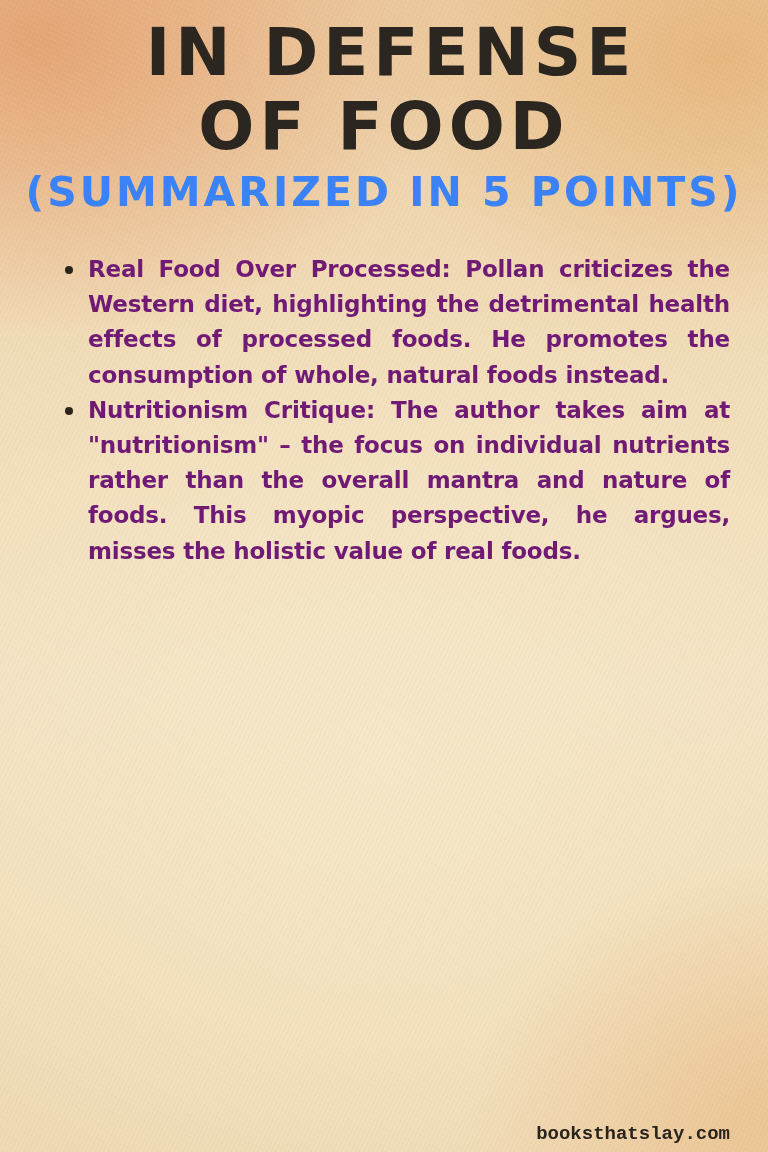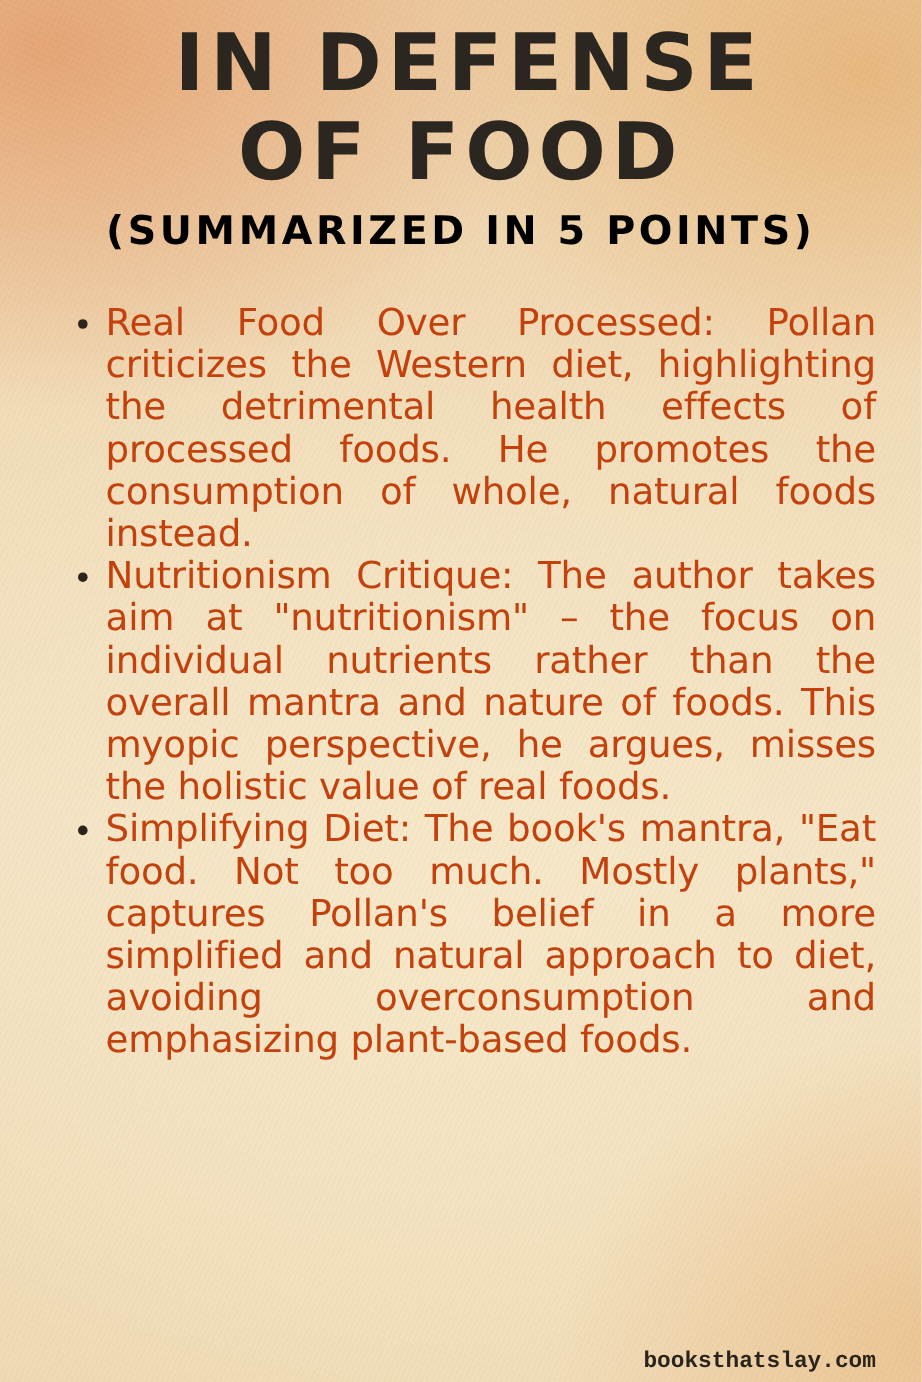--- a/index.html
+++ b/index.html
@@ -42,44 +42,44 @@
       line-height: 74px;
       letter-spacing: 5px;
       color: #2b2620;
       margin: 0;
       transform: scaleY(1.0);
     }
     .title-line.first { margin-top: 2px; padding-left: 14px; }
     .subtitle {
       font-family: "DejaVu Sans", sans-serif;
       font-weight: bold;
-      font-size: 33px;
+      font-size: 41px;
       line-height: 44px;
       letter-spacing: 3px;
-      color: #000000;
+      color: #3b82f6;
       margin-top: 6px;
     }
     .points {
       position: absolute;
       left: 62px;
       top: 252px;
       width: 668px;
       margin: 0;
       padding: 0;
       list-style: none;
     }
     .point {
       position: relative;
       padding-left: 26px;
       font-family: "DejaVu Sans", sans-serif;
-      font-weight: normal;
-      font-size: 31px;
+      font-weight: bold;
+      font-size: 23px;
       line-height: 35.2px;
       text-align: justify;
-      color: #c2410c;
+      color: #701a75;
       letter-spacing: -0.2px;
     }
     .bullet {
       position: absolute;
       left: 3px;
       top: 14px;
       width: 8px;
       height: 8px;
       border-radius: 50%;
       background: #2a241d;
@@ -108,19 +108,15 @@
 
 <ul class="points">
   <li class="point">
     <span class="bullet"></span>
     <span>Real Food Over Processed: Pollan criticizes the Western diet, highlighting the detrimental health effects of processed foods. He promotes the consumption of whole, natural foods instead.</span>
   </li>
   <li class="point">
     <span class="bullet"></span>
     <span>Nutritionism Critique: The author takes aim at "nutritionism" – the focus on individual nutrients rather than the overall mantra and nature of foods. This myopic perspective, he argues, misses the holistic value of real foods.</span>
   </li>
-  <li class="point">
-    <span class="bullet"></span>
-    <span>Simplifying Diet: The book's mantra, "Eat food. Not too much. Mostly plants," captures Pollan's belief in a more simplified and natural approach to diet, avoiding overconsumption and emphasizing plant-based foods.</span>
-  </li>
 </ul>
 
 <div class="footer">booksthatslay.com</div>
 
 </body></html>

